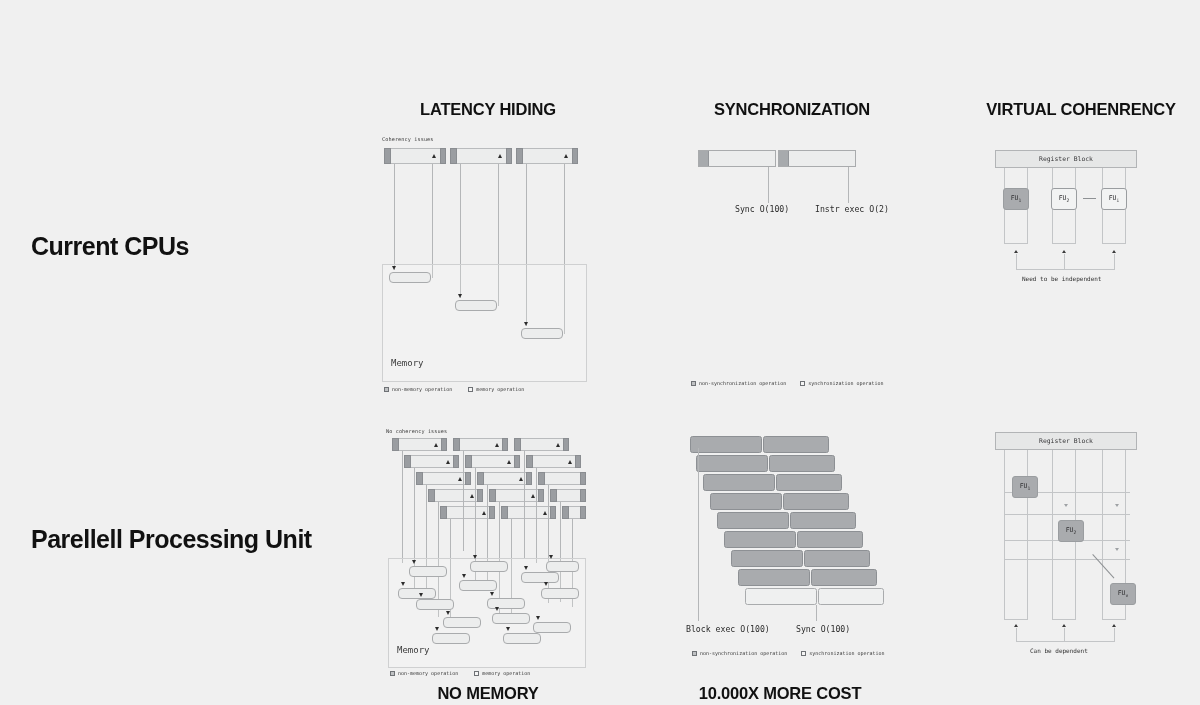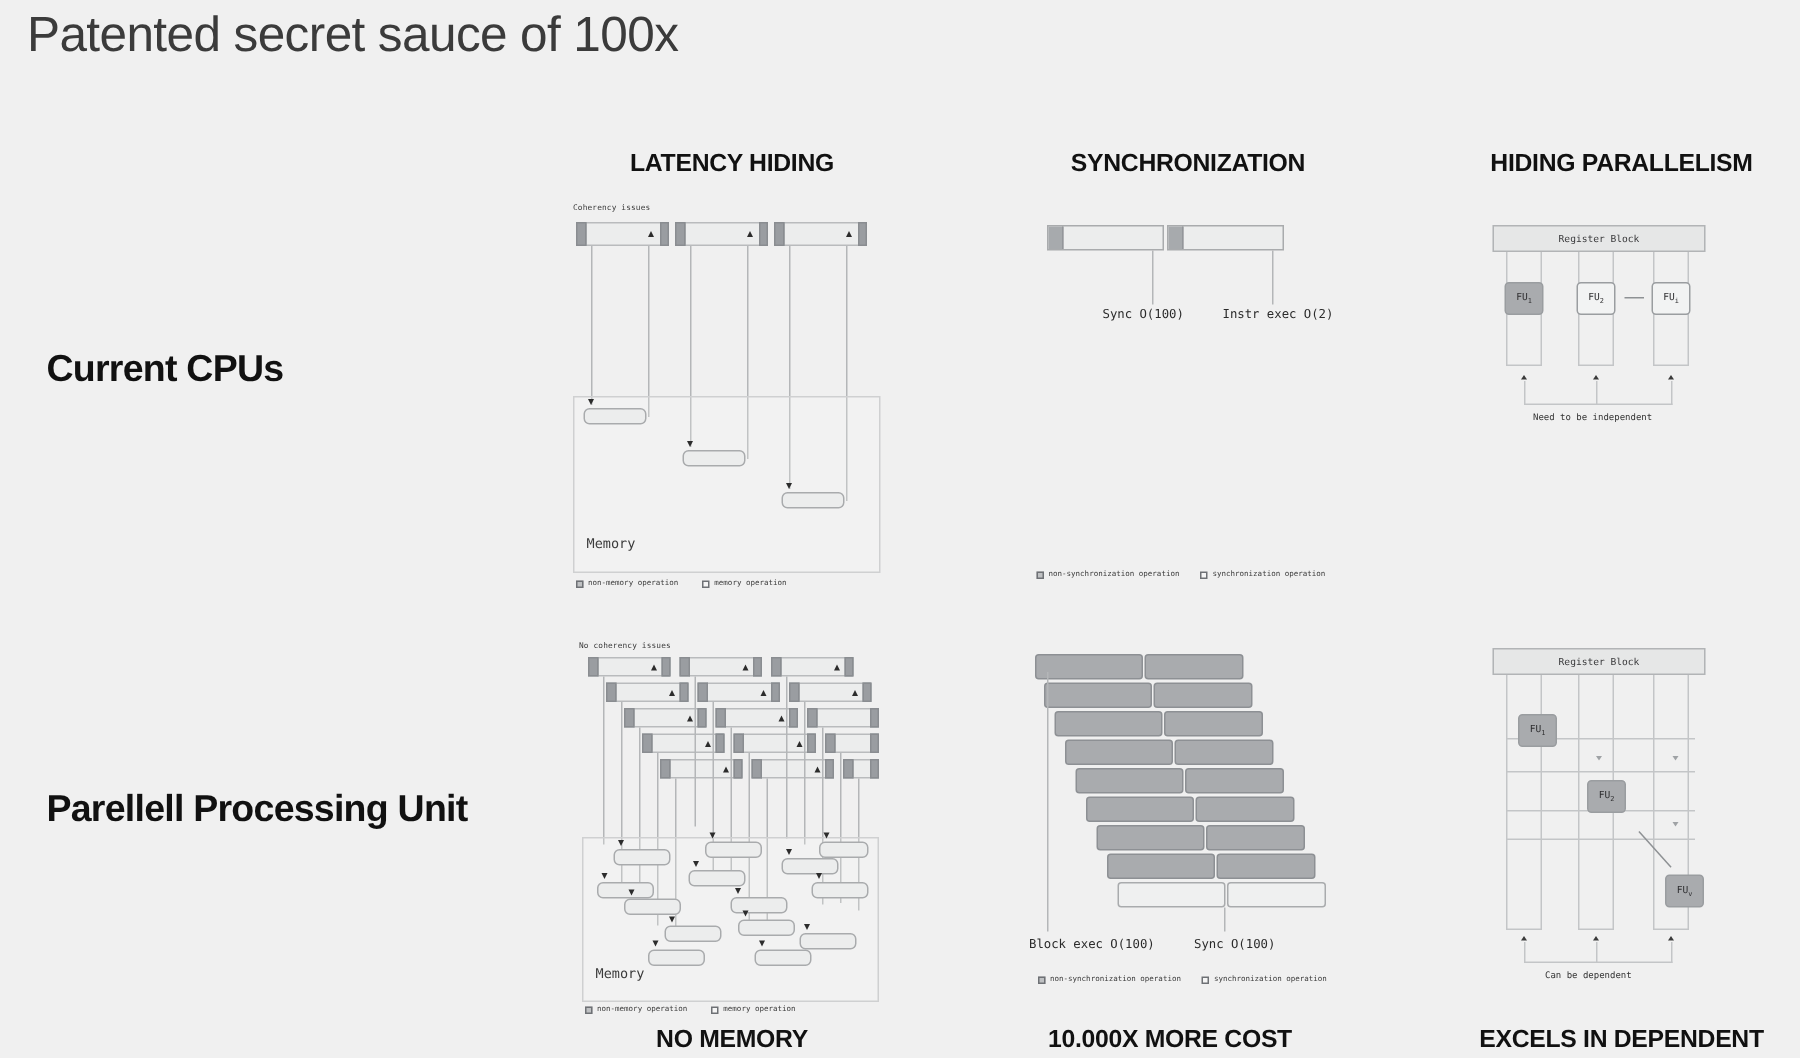--- a/index.html
+++ b/index.html
@@ -131,25 +131,24 @@
     border-top:3.4px solid #9fa2a5;}
   .tickup{position:absolute;width:0;height:0;
     border-left:2px solid transparent;border-right:2px solid transparent;
     border-bottom:3.4px solid #3a3a3a;}
 </style>
 </head>
 <body>
 
 <div class="slide">
 
-  <div class="title">Patented secret sauce of 100x</div>
 
   <div class="col-head c2">SYNCHRONIZATION</div>
   <div class="col-head c1">LATENCY HIDING</div>
-  <div class="col-head c3">HIDING PARALLELISM</div>
+  <div class="col-head c3">VIRTUAL COHENRENCY</div>
 
   <div class="row-label r2">Parellell Processing Unit</div>
   <div class="row-label r1">Current CPUs</div>
 
   <div class="panel p-lat-cpu">
     <div class="tiny" style="left:0px;top:0px;">Coherency issues</div>
 
     <div class="bar" style="left:2px;top:12px;width:62px;height:16px;">
       <div class="body"></div>
       <div class="cap"></div>
@@ -489,15 +488,14 @@
     <div class="tickup" style="left:122px;top:196px;"></div>
     <div class="gl-v" style="left:26px;top:200px;height:14px;"></div>
     <div class="gl-v" style="left:74px;top:200px;height:14px;"></div>
     <div class="gl-v" style="left:124px;top:200px;height:14px;"></div>
     <div class="gl-h" style="left:26px;top:213px;width:99px;"></div>
     <div class="tiny6" style="left:40px;top:219px;">Can be dependent</div>
   </div>
 
   <div class="bot-label c1">NO MEMORY COHENRENCY</div>
   <div class="bot-label c2">10.000X MORE COST EFFICIENT</div>
-  <div class="bot-label c3">EXCELS IN DEPENDENT</div>
 
 </div>
 
 </body></html>

